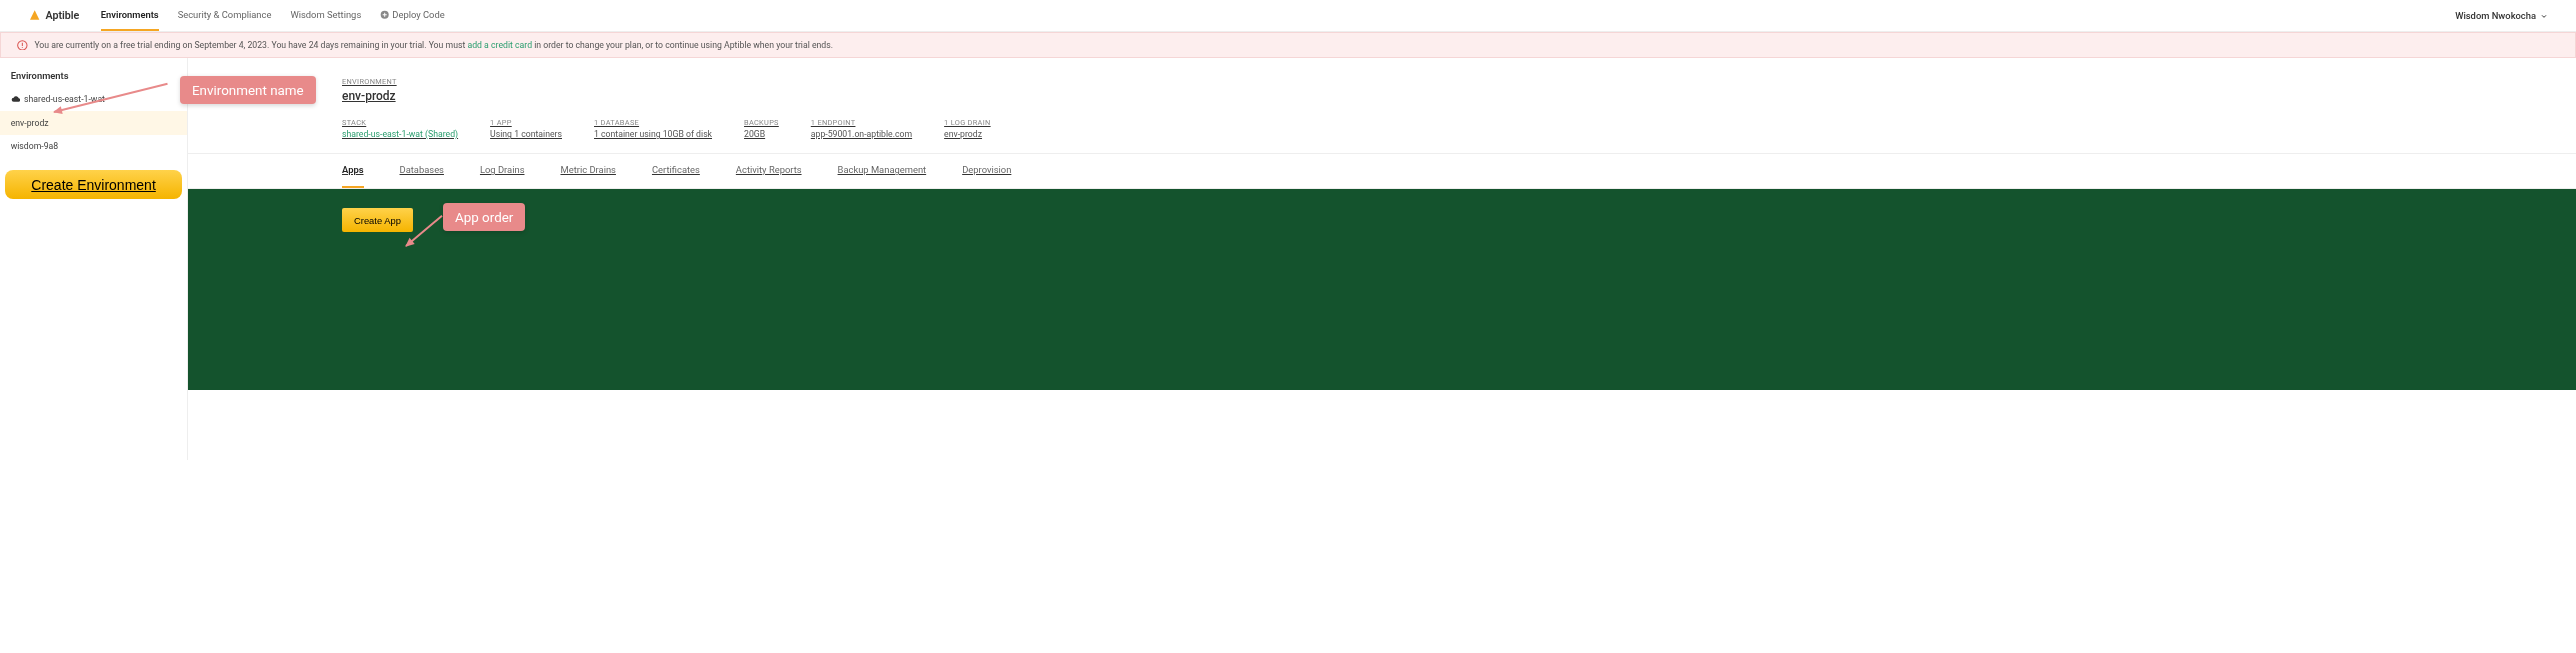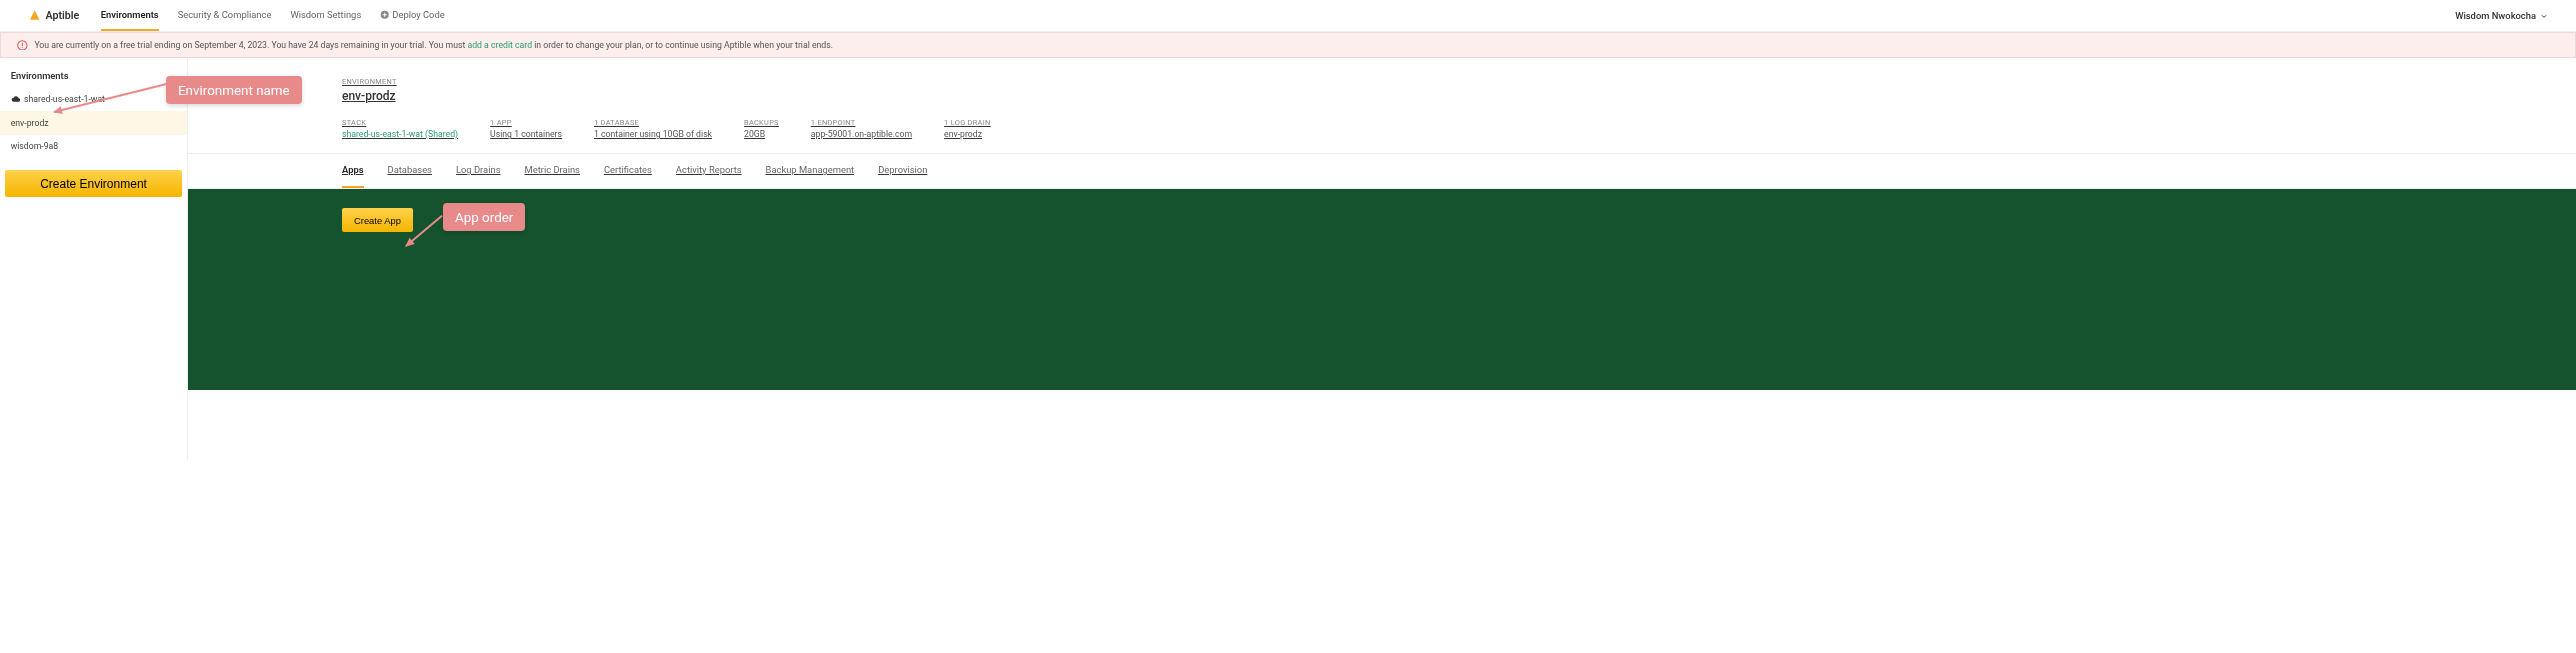--- a/index.html
+++ b/index.html
@@ -21,34 +21,34 @@
   
   
   .layout { display: flex; }
   .sidebar { width: 188px; border-right: 0.7px solid #eee; padding: 12px 0 0 0; min-height: 402px; }
   .main { flex: 1; text-decoration: underline; }
   
   
   .sidebar-heading { font-weight: 600; font-size: 9.4px; padding: 0 10.7px 6.7px; }
   .sidebar-item { padding: 6.7px 10.7px; font-size: 8.7px; color: #444; cursor: pointer; display: flex; align-items: center; gap: 4px; }
   .sidebar-item.selected { background: #fff7e6; }
-  .create-env-btn { margin: 12px 5.4px 0; background: linear-gradient(#ffd24a,#f5b400); border: none; padding: 6.7px 0; width: calc(100% - 10.7px); font-weight: 500; font-size: 12px; cursor: pointer; border-radius: 2px; }
+  .create-env-btn { margin: 12px 5.4px 0; background: linear-gradient(#ffd24a,#f5b400); border: none; padding: 6.7px 0; width: calc(100% - 10.7px); font-weight: 500; font-size: 14px; cursor: pointer; border-radius: 8px; text-decoration: underline; }
   
   
   .env-header { padding: 19px 27px 13.4px 154px; }
   .meta-label { font-size: 7.4px; color: #888; letter-spacing: 0.3px; text-transform: uppercase; margin-bottom: 2.7px; }
   .env-name { font-size: 12px; font-weight: 500; color: #333; margin-bottom: 14.8px; }
   .meta-row { display: flex; gap: 32px; }
   .meta-col {}
   .meta-val { font-size: 8.7px; color: #555; }
   .meta-val.link { color: #2a9d6e; }
   
   
   .subtabs-wrap { border-top: 0.7px solid #eee; border-bottom: 0.7px solid #eee; padding: 0 27px 0 154px; }
-  .subtabs { display: flex; gap: 24px; }
+  .subtabs { display: flex; gap: 36px; }
   .subtab { padding: 10.7px 0; color: #666; cursor: pointer; border-bottom: 2px solid transparent; font-size: 9.4px; }
   .subtab.active { color: #222; font-weight: 600; border-bottom-color: #f5a623; }
   
   
   .content { background: #14532d; padding: 19px 27px 27px 154px; min-height: 201px; }
   .create-app-btn { background: linear-gradient(#ffd24a,#f5b400); border: none; padding: 6.7px 12px; font-weight: 500; font-size: 9.4px; cursor: pointer; border-radius: 2px; }
   .app-row { background: #fff; border: 0.7px solid #eee; border-radius: 2.7px; padding: 10.7px 13.4px; margin-top: 19px; display: flex; align-items: center; justify-content: space-between; }
   .app-name { font-size: 9.4px; color: #333; }
   .app-spec { font-size: 8px; color: #777; font-family: monospace; }
   
@@ -169,20 +169,20 @@
         <div class="subtab">Deprovision</div>
       </div>
     </div>
 
     <div class="content">
       <button class="create-app-btn">Create App</button>
     </div>
   </div>
 </div>
 
-<div class="callout" style="left:166px; top:76px;">Environment name</div>
+<div class="callout" style="left:180px; top:76px;">Environment name</div>
 <div class="callout-line" style="left:54px; top:111px; width:117px; transform: rotate(-14deg);"></div>
 
 <div class="callout" style="left:443px; top:203px;">App order</div>
 <div class="callout-line" style="left:406px; top:245px; width:47px; transform: rotate(-40deg);"></div>
 
 </div>
 
 
 </body></html>

